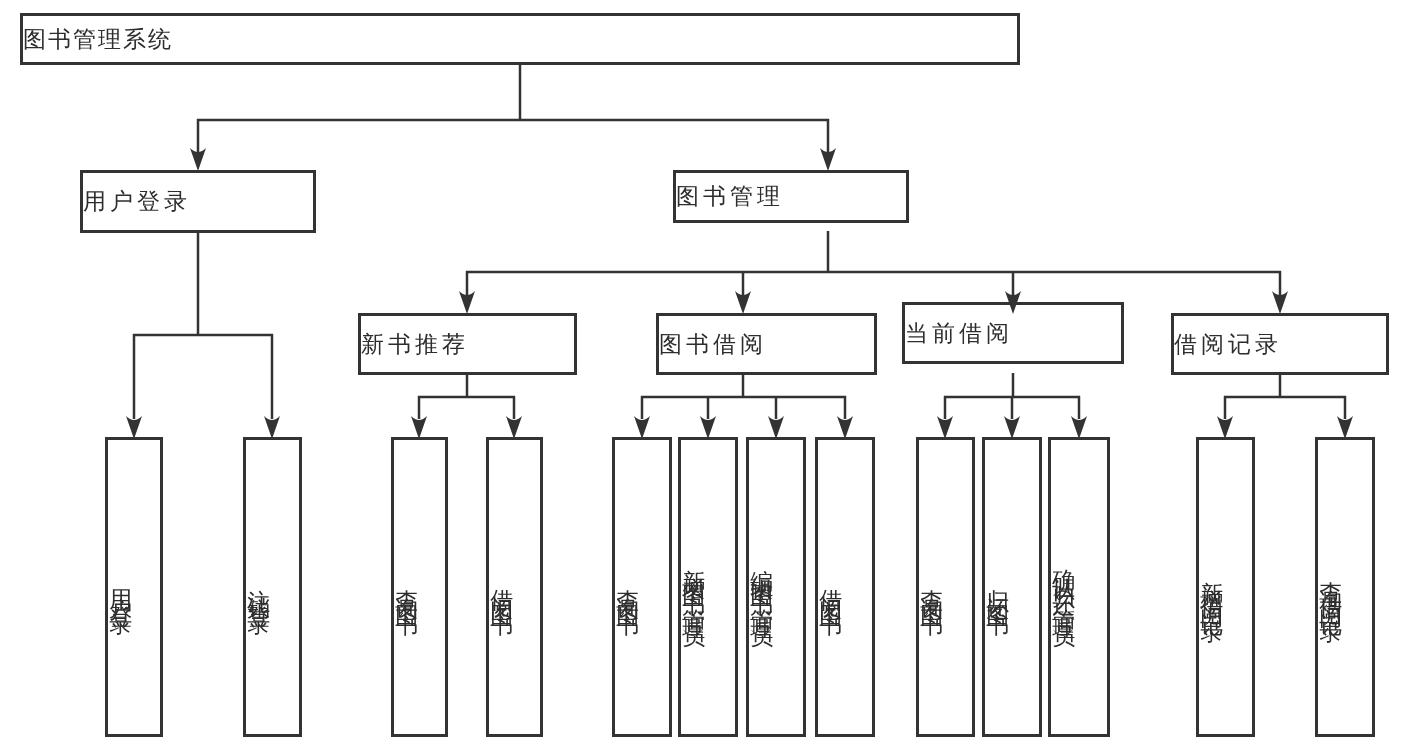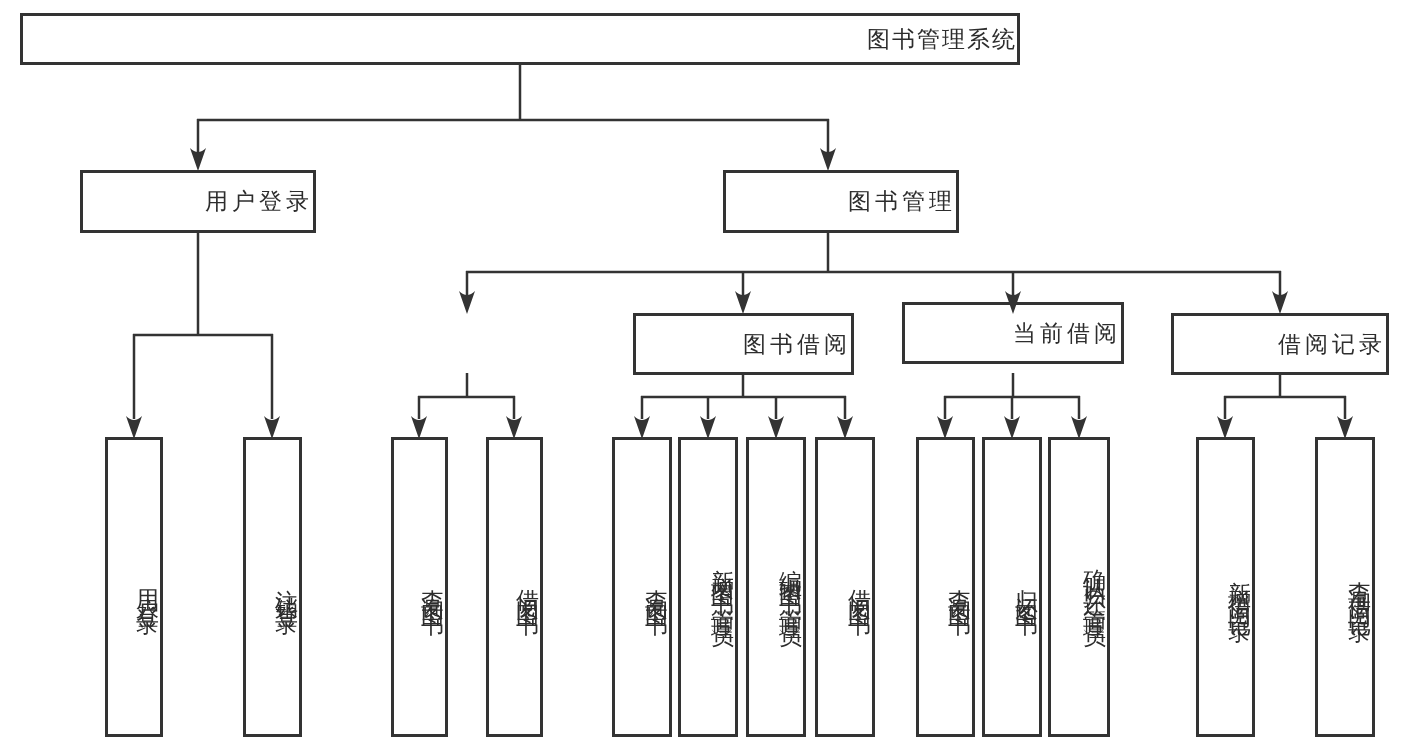--- a/index.html
+++ b/index.html
@@ -3,21 +3,21 @@
 <meta charset="utf-8">
 <style>
   html,body{margin:0;padding:0;background:#fff;}
   .stage{
     position:relative;width:1405px;height:747px;background:#fff;overflow:hidden;
     font-family:"Liberation Sans","DejaVu Sans",sans-serif;
   }
   #connectors{position:absolute;left:0;top:0;z-index:0;}
   .box{
     position:absolute;box-sizing:border-box;border:3px solid #333;background:transparent;
-    display:flex;align-items:center;justify-content:flex-end;color:#2d2d2d;z-index:2;
+    display:flex;align-items:center;justify-content:flex-start;color:#2d2d2d;z-index:2;
   }
   .hbox span{font-size:23px;letter-spacing:4px;white-space:nowrap;}
   .root span{letter-spacing:2px;}
   .vbox span{
     writing-mode:vertical-rl;text-orientation:mixed;
     font-size:23px;letter-spacing:8px;line-height:1.1;white-space:nowrap;
   }
   .watermark{
     position:absolute;right:12px;bottom:5px;z-index:1;
     font-size:21px;letter-spacing:1px;color:#a3a8b0;white-space:nowrap;
@@ -83,25 +83,28 @@
       <path d="M 1337 416 L 1345 439 L 1353 416 Q 1345 424 1337 416 Z" fill="#333333"></path>
     </svg>
 
   <div class="box hbox root" style="left:20px;top:13px;width:1000px;height:52px">
     <span>图书管理系统</span>
   </div>
 
   <div class="box hbox" style="left:80px;top:170px;width:236px;height:63px">
     <span>用户登录</span>
   </div>
-  <div class="box hbox" style="left:723px;top:170px;width:236px;height:63px">
+  <div class="box hbox" style="left:673px;top:170px;width:236px;height:53px">
     <span>图书管理</span>
   </div>
 
-  <div class="box hbox" style="left:633px;top:313px;width:221px;height:62px">
+  <div class="box hbox" style="left:358px;top:313px;width:219px;height:62px">
+    <span>新书推荐</span>
+  </div>
+  <div class="box hbox" style="left:656px;top:313px;width:221px;height:62px">
     <span>图书借阅</span>
   </div>
   <div class="box hbox" style="left:902px;top:302px;width:222px;height:62px">
     <span>当前借阅</span>
   </div>
   <div class="box hbox" style="left:1171px;top:313px;width:218px;height:62px">
     <span>借阅记录</span>
   </div>
 
   <div class="box vbox" style="left:105px;top:437px;width:58px;height:300px">

